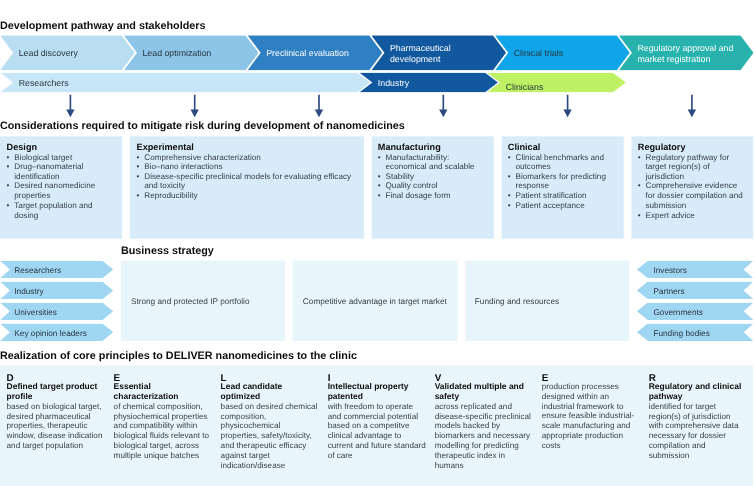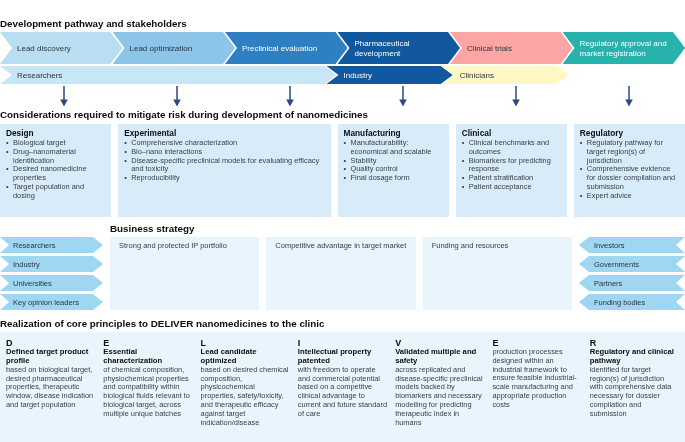--- a/index.html
+++ b/index.html
@@ -32,21 +32,21 @@
   
   .bizhead{margin:6px 0 0 110px}
   .bizrow{display:flex;gap:7px;margin-top:3px;height:73px}
   .stack{flex:0 0 103px;display:flex;flex-direction:column;justify-content:space-between}
   .stack.right{flex:0 0 106px}
   .actor{height:16px;background:#9fd7f3;display:flex;align-items:center;box-sizing:border-box;
          font-size:7.5px;color:#2a3540;padding:0 2px 0 13px;
          clip-path:polygon(0 0,calc(100% - 10px) 0,100% 50%,calc(100% - 10px) 100%,0 100%,9px 50%)}
   .actor.left-point{clip-path:polygon(10px 0,100% 0,calc(100% - 9px) 50%,100% 100%,10px 100%,0 50%);
          padding:0 2px 0 15px}
-  .bbox{flex:1;background:#e9f5fc;display:flex;align-items:flex-start;box-sizing:border-box;
+  .bbox{flex:1;background:#e9f5fc;display:flex;align-items:center;box-sizing:border-box;
         padding:4px 9px;font-size:7.5px;line-height:9px}
   
   .delbox{display:flex;gap:8px;background:#e9f5fc;margin-top:3px;height:124px;
           box-sizing:border-box;padding:6px}
   .dcol{flex:1;font-size:7.4px;line-height:8.8px}
   .dletter{font-weight:bold;font-size:9px;line-height:10px;color:#0d0d0d}
   .dtitle{font-weight:bold;font-size:7.7px;line-height:8.9px;color:#0d0d0d}
 </style>
 </head>
 <body>
@@ -61,36 +61,36 @@
       </div>
     <div class="stage" style="background-color: rgb(140, 197, 232); color: rgb(42, 53, 64);">
         <span>Lead optimization</span>
       </div>
     <div class="stage" style="background-color: rgb(47, 128, 195); color: rgb(255, 255, 255); text-align: center;">
         <span>Preclinical evaluation</span>
       </div>
     <div class="stage" style="background-color: rgb(17, 88, 159); color: rgb(255, 255, 255);">
         <span>Pharmaceutical development</span>
       </div>
-    <div class="stage" style="background-color: #fca5a5; color: rgb(42, 53, 64);">
+    <div class="stage" style="background-color: #0ea5e9; color: rgb(42, 53, 64);">
         <span>Clinical trials</span>
       </div>
     <div class="stage" style="background-color: rgb(40, 178, 174); color: rgb(255, 255, 255);">
         <span>Regulatory approval and market registration</span>
       </div>
   </div>
 
   <div class="bandrow">
     <div class="band s3" style="background-color: rgb(199, 230, 247); color: rgb(42, 53, 64);">
         <span>Researchers</span>
       </div>
     <div class="band s1" style="background-color: rgb(17, 88, 159); color: rgb(255, 255, 255);">
         <span>Industry</span>
       </div>
-    <div class="band s1" style="background-color: #fef9c3; color: rgb(42, 53, 64);">
+    <div class="band s1" style="background-color: #bef264; color: rgb(42, 53, 64); align-items: flex-end;">
         <span>Clinicians</span>
       </div>
     <div class="band s1" style="background-color: rgb(40, 178, 174); color: rgb(255, 255, 255); margin-top: 22px;">
         <span>Regulatory bodies</span>
       </div>
   </div>
 
   <div class="arrowrow">
     <div class="acell">
         <svg class="down" viewBox="0 0 10 21">
@@ -192,22 +192,22 @@
         <span>Strong and protected IP portfolio</span>
       </div>
     <div class="bbox">
         <span>Competitive advantage in target market</span>
       </div>
     <div class="bbox">
         <span>Funding and resources</span>
       </div>
     <div class="stack right">
       <div class="actor left-point">Investors</div>
+      <div class="actor left-point">Partners</div>
       <div class="actor left-point">Governments</div>
-      <div class="actor left-point">Partners</div>
       <div class="actor left-point">Funding bodies</div>
     </div>
   </div>
 
   <p class="h" style="margin-top:8px">Realization of core principles to DELIVER nanomedicines to the clinic</p>
 
   <div class="delbox">
     <div class="dcol">
       <div class="dletter">D</div>
       <div class="dtitle">Defined target product profile</div>

